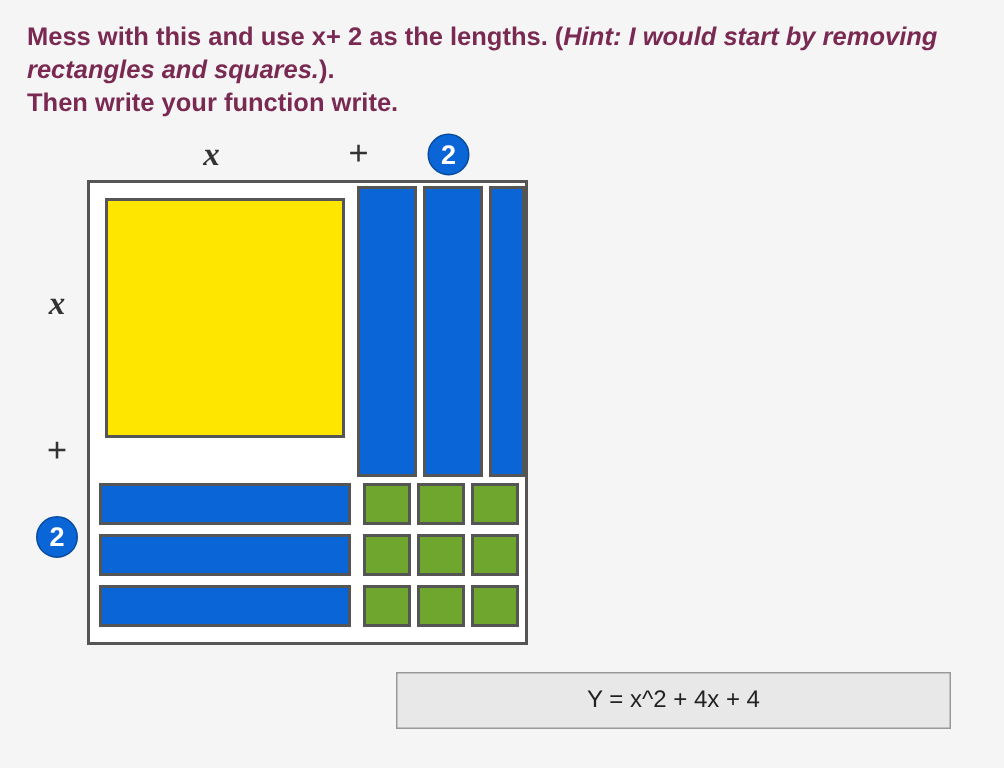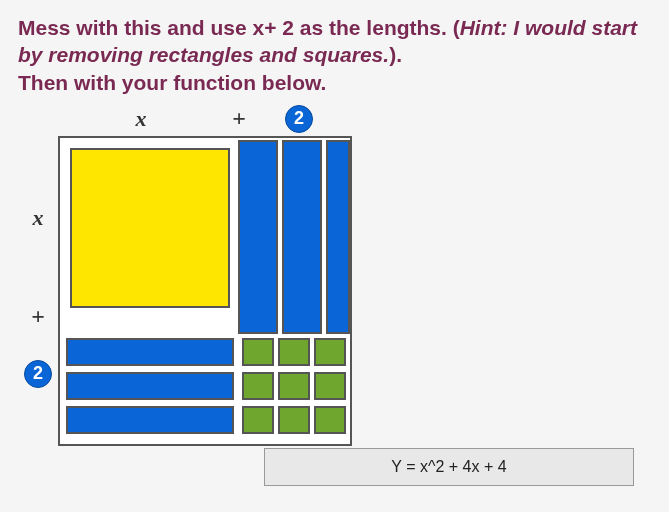--- a/index.html
+++ b/index.html
@@ -5,21 +5,21 @@
   * { box-sizing: border-box; margin: 0; padding: 0; }
   body {
     width: 669px;
     height: 512px;
     background: #f5f5f5;
     font-family: Arial, Helvetica, sans-serif;
     padding: 14px 18px;
     overflow: hidden;
   }
   .instructions {
-    font-size: 21px;
+    font-size: 17px;
     font-weight: bold;
     color: #7a2a52;
     line-height: 1.3;
     margin-bottom: 6px;
   }
   .instructions .hint {
     font-style: italic;
   }
   .figure-area {
     position: relative;
@@ -158,21 +158,21 @@
     font-family: Arial, sans-serif;
     font-size: 16px;
     color: #222;
   }
 </style>
 </head>
 <body>
 
 <div class="instructions">
   <span>Mess with this and use x+ 2 as the lengths.  (</span><span class="hint">Hint:  I would start by removing rectangles and squares.</span><span>).</span><br>
-  <span>Then with your function below.</span>
+  <span>Then write your function write.</span>
 </div>
 
 <div class="figure-area">
 
   <div class="top-labels">
     <div class="top-x">x</div>
     <div class="top-plus">+</div>
     <div class="top-badge-wrap">
       <div class="badge">2</div>
     </div>

